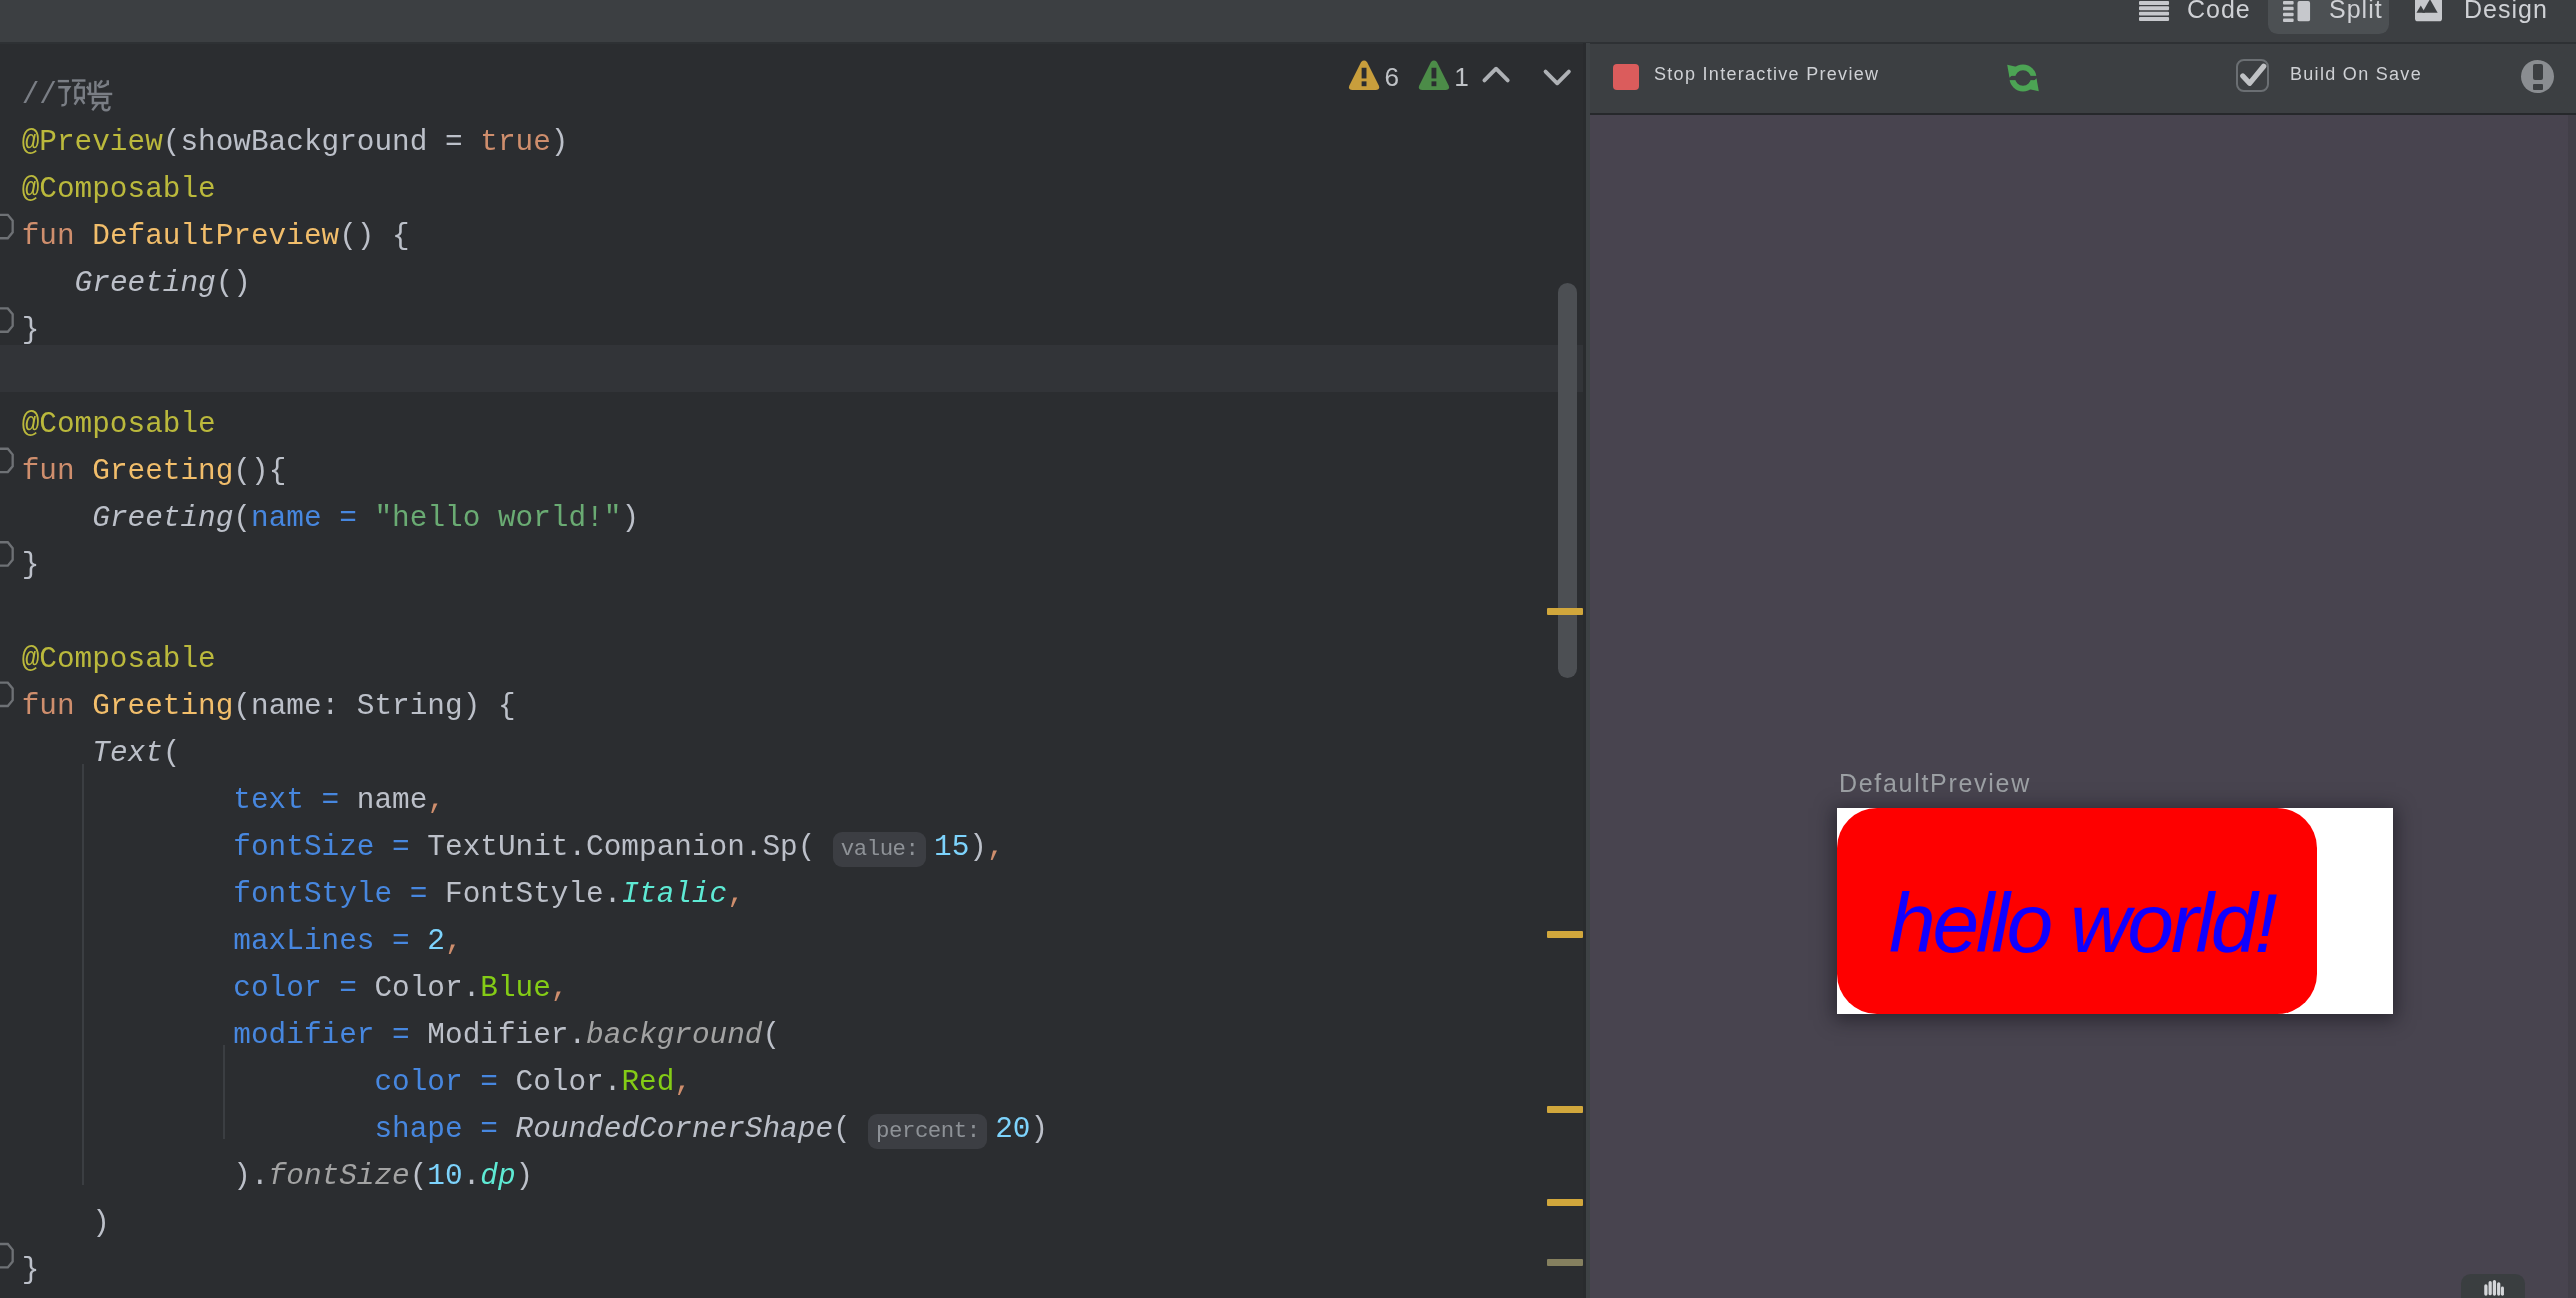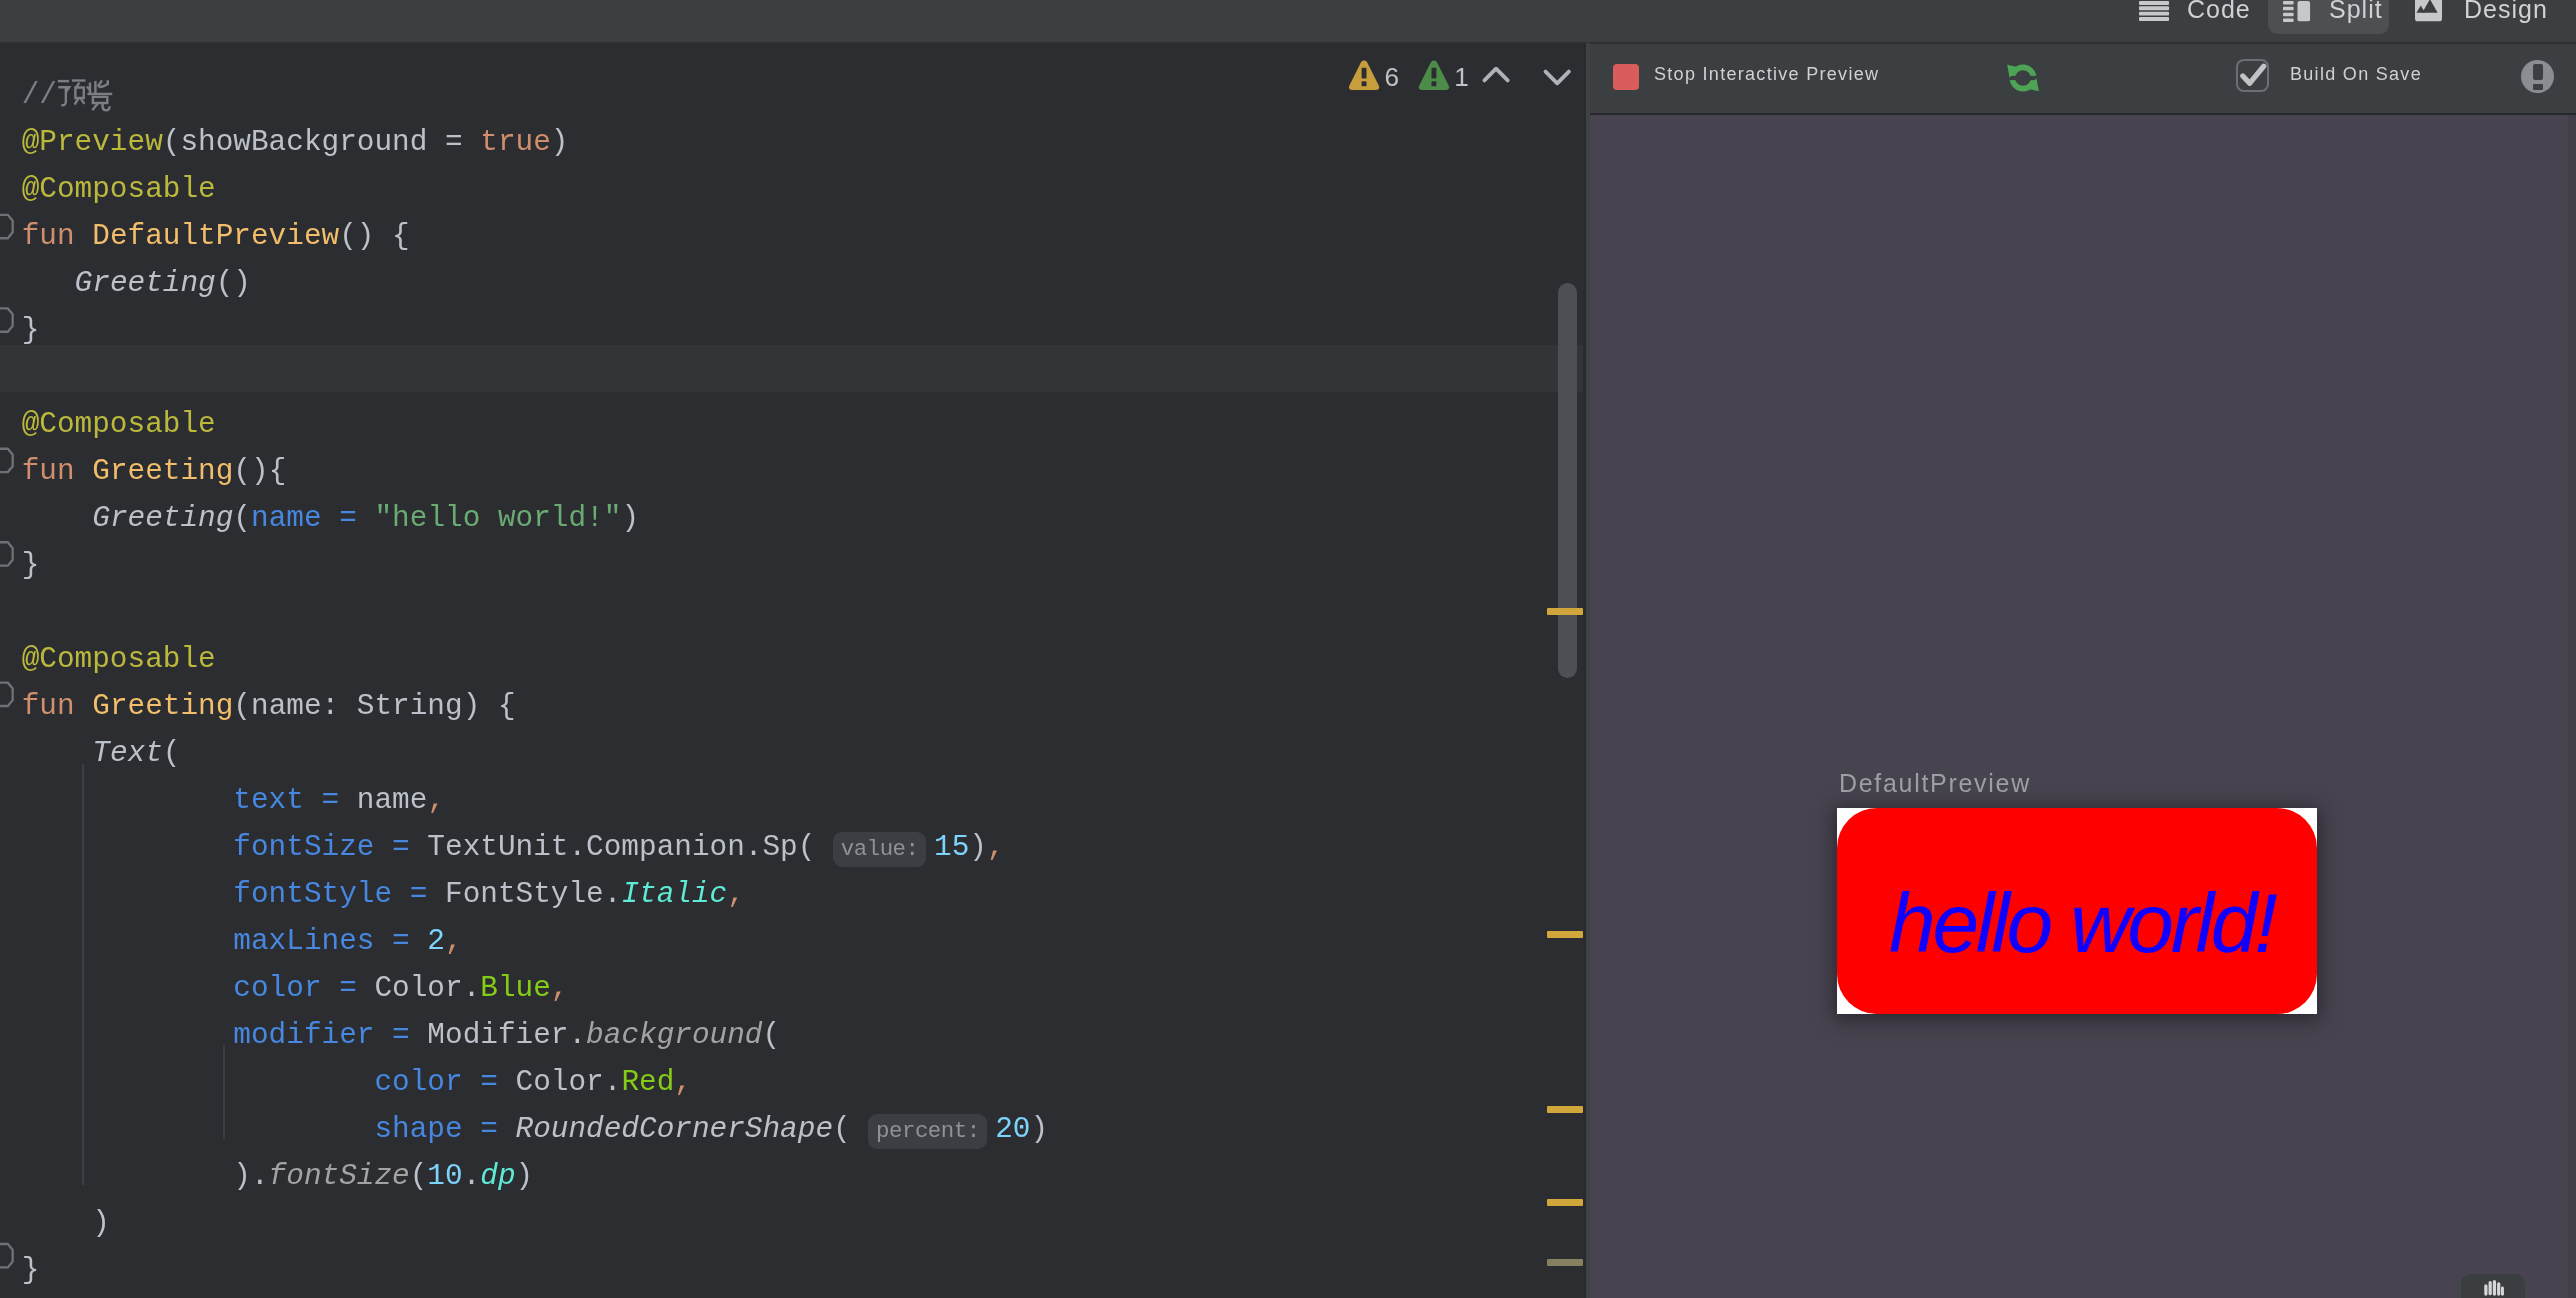--- a/index.html
+++ b/index.html
@@ -33,21 +33,21 @@
 
 #ptoolbar{left:1590px;top:44px;width:986px;height:69px;background:#3C3F42;}
 #ptoolborder{left:1590px;top:113px;width:986px;height:2px;background:#26282B;}
 #canvas{left:1590px;top:115px;width:986px;height:1184px;background:#48444F;}
 #stopsq{left:1613px;top:64px;width:26px;height:26px;background:#DB5C5C;border-radius:3.9px;}
 .ttxt{font-size:18px;color:#CFD1D5;letter-spacing:1.3px;}
 #checkbox{left:2236px;top:59px;width:29px;height:29px;border:2.9px solid #6B6F73;border-radius:7.8px;background:transparent;}
 #infoc{left:2521px;top:60px;width:33px;height:33px;border-radius:50%;background:#8A8D91;}
 
 #plabel{left:1839px;top:769px;font-size:25px;color:#9CA0A4;letter-spacing:1.7px;}
-#card{left:1837px;top:808px;width:480px;height:206px;background:#fff;box-shadow:0 2.9px 17.6px 2.9px rgba(22,20,28,0.6);}
+#card{left:1837px;top:808px;width:556px;height:206px;background:#fff;box-shadow:0 2.9px 17.6px 2.9px rgba(22,20,28,0.6);}
 #redbox{position:absolute;left:0;top:0;width:480px;height:206px;background:#FE0000;border-radius:40px;}
 #hello{position:absolute;left:52px;top:67px;font-family:"Liberation Sans",sans-serif;font-style:italic;font-size:84px;color:#1000FF;white-space:nowrap;letter-spacing:-3.3px;}
 #panbtn{left:2461px;top:1274px;width:64px;height:39px;background:#3A3E40;border-radius:9.8px;}
 #rtrack{left:2568px;top:115px;width:7.8px;height:1184px;background:#423F48;}
 </style></head>
 <body>
 <div class="abs" id="tabbar"></div>
 <div class="abs" id="tabseam"></div>
 <div class="abs" id="editor"></div>
 <div class="abs" id="caretline"></div>

